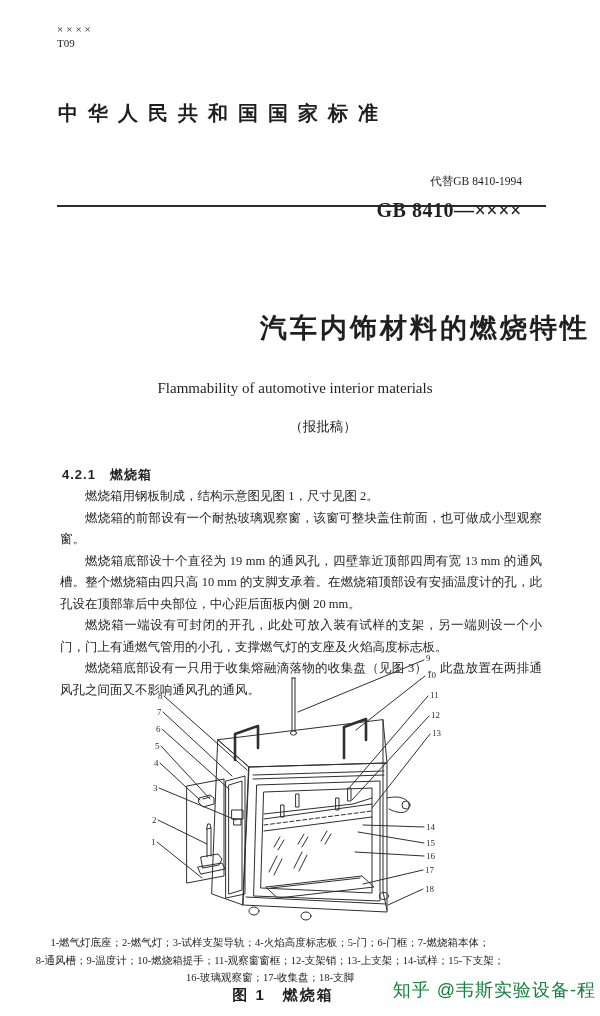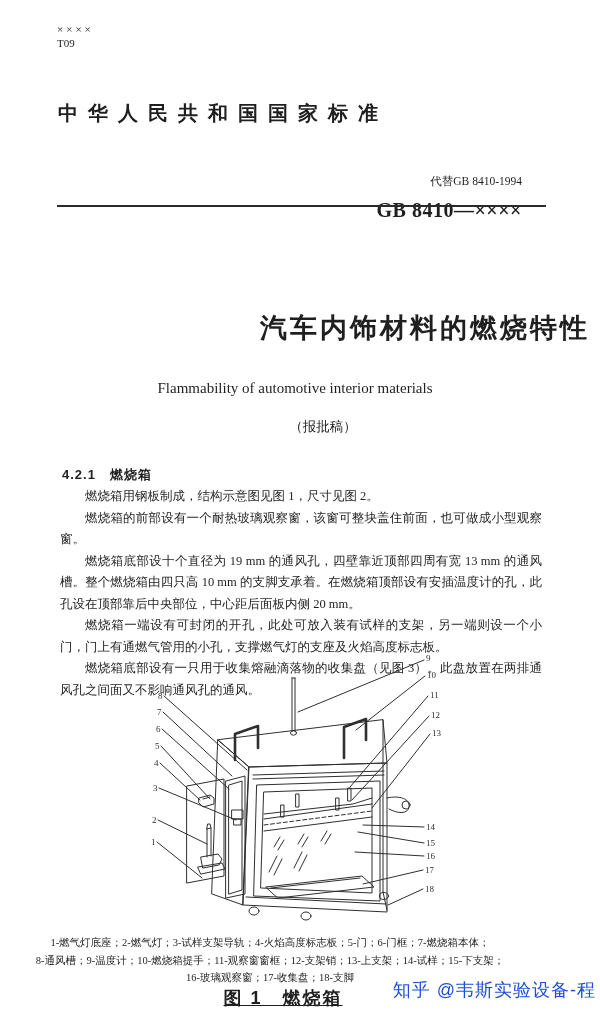--- a/index.html
+++ b/index.html
@@ -32,25 +32,25 @@
   .sec-heading{
     left:62px;top:466px;font-size:13px;font-weight:bold;
     font-family:"Liberation Sans","DejaVu Sans",sans-serif;letter-spacing:1px;
   }
   .paras{left:60px;top:486px;width:482px;font-size:12.5px;line-height:21.5px;text-align:justify;}
   .paras p{margin:0;text-indent:2em;}
   
   .fig-svg{left:148px;top:648px;width:310px;height:292px;}
   .legend{left:0;top:934px;width:540px;text-align:center;font-size:10.5px;line-height:17.5px;}
   .fig-caption{
-    left:0;top:986px;width:566px;text-align:center;font-size:18px;font-weight:bold;
-    font-family:"Liberation Sans","DejaVu Sans",sans-serif;letter-spacing:2px;text-decoration:underline;
+    left:0;top:986px;width:566px;text-align:center;font-size:15px;font-weight:bold;
+    font-family:"Liberation Sans","DejaVu Sans",sans-serif;letter-spacing:2px;
   }
   .watermark{
-    right:4px;top:978px;font-size:18px;letter-spacing:1px;color:#1d4ed8;
+    right:4px;top:978px;font-size:18px;letter-spacing:1px;color:#15803d;
     font-family:"Liberation Sans","DejaVu Sans",sans-serif;white-space:nowrap;
   }
   svg line, svg path, svg rect, svg ellipse, svg circle, svg polyline{
     stroke:#2f2f2f;fill:none;stroke-width:1;stroke-linejoin:round;stroke-linecap:round;
   }
   svg text{fill:#2f2f2f;stroke:none;font-family:"Liberation Serif","DejaVu Serif",serif;font-size:9px;}
   .callout{stroke-width:.8;}
 </style>
 </head>
 <body>

